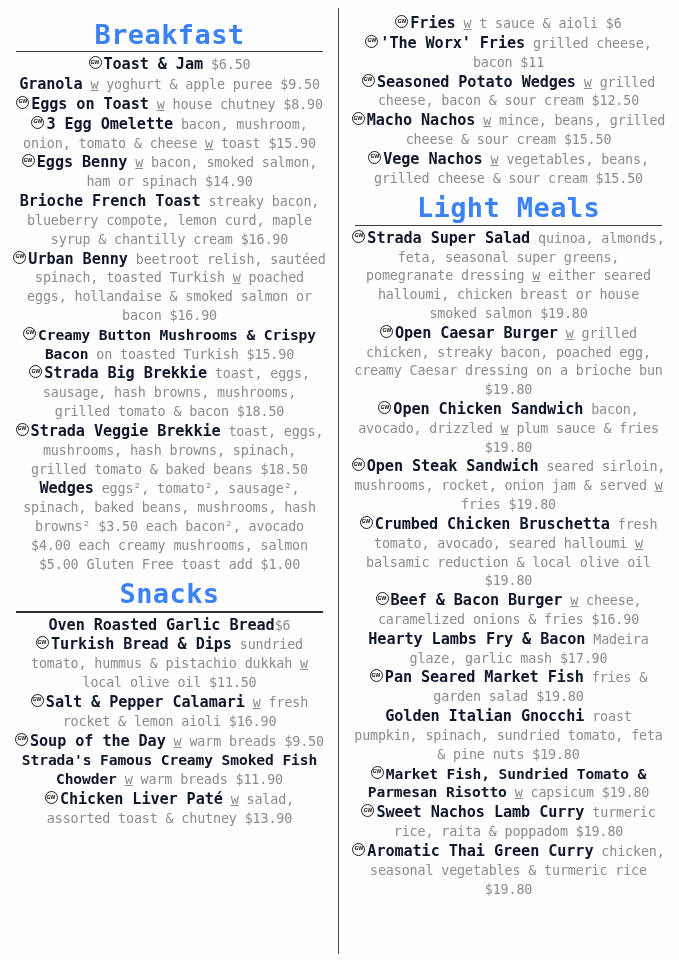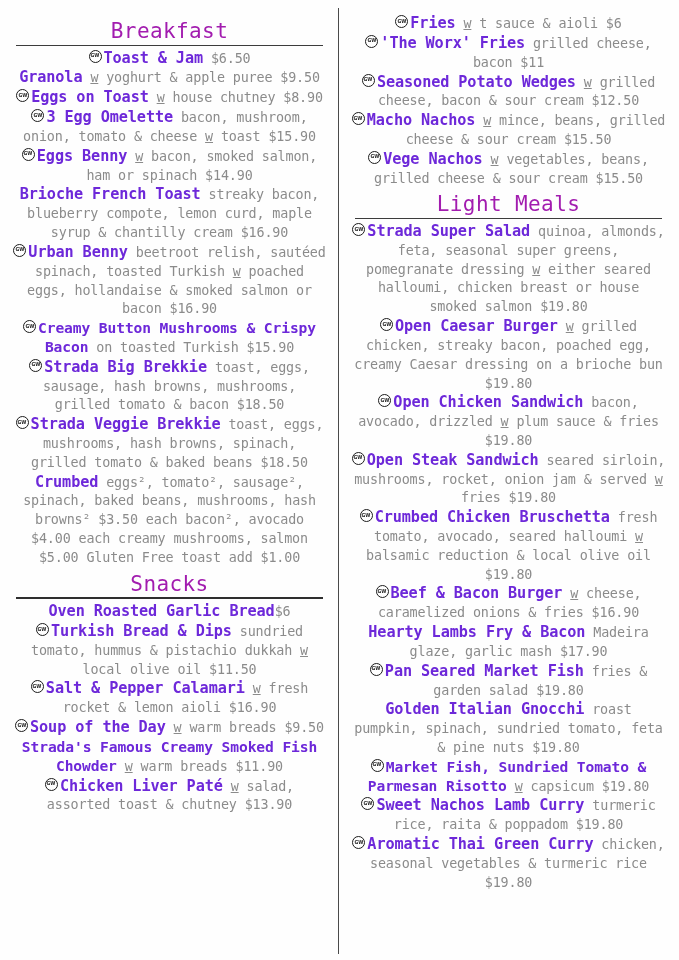--- a/index.html
+++ b/index.html
@@ -41,25 +41,25 @@
     padding: 14px 10px 6px 10px;
   }
   .column.right {
     padding-top: 14px;
   }
 
   .section { margin-bottom: 2px; }
 
   .section-title {
     text-align: center;
-    font-weight: normal;
-    font-size: 21px;
+    font-weight: bold;
+    font-size: 27px;
     letter-spacing: 0.4px;
     line-height: 1.12;
-    color: #a21caf;
+    color: #3b82f6;
     margin: 6px 0 1px 0;
   }
   .section-rule {
     border-top: 1.6px solid #3c3c3c;
     margin: 0 6px 3px 6px;
     height: 0;
   }
   .section-rule.thick {
     border-top: 2.6px solid #2e2e2e;
   }
@@ -67,21 +67,21 @@
   .item {
     text-align: center;
     line-height: 1.175;
     margin: 0 0 1px 0;
     padding: 0 2px;
   }
 
   .name {
     font-weight: bold;
     font-size: 15.2px;
-    color: #6d28d9;
+    color: #0f172a;
     letter-spacing: -0.1px;
   }
   .name.small {
     font-size: 14.6px;
   }
 
   .desc {
     font-size: 13.4px;
     color: #8b8b8b;
     letter-spacing: -0.15px;
@@ -130,21 +130,21 @@
         <p class="item"><span class="gw-icon"></span><span class="name">Toast &amp; Jam</span><span class="desc"> $6.50</span></p>
         <p class="item"><span class="name">Granola</span><span class="desc"> <span class="u">w</span> yoghurt &amp; apple puree $9.50</span></p>
         <p class="item"><span class="gw-icon"></span><span class="name">Eggs on Toast</span><span class="desc"> <span class="u">w</span> house chutney $8.90</span></p>
         <p class="item"><span class="gw-icon"></span><span class="name">3 Egg Omelette</span><span class="desc"> bacon, mushroom, onion, tomato &amp; cheese <span class="u">w</span> toast $15.90</span></p>
         <p class="item"><span class="gw-icon"></span><span class="name">Eggs Benny</span><span class="desc"> <span class="u">w</span> bacon, smoked salmon, ham or spinach $14.90</span></p>
         <p class="item"><span class="name">Brioche French Toast</span><span class="desc"> streaky bacon, blueberry compote, lemon curd, maple syrup &amp; chantilly cream $16.90</span></p>
         <p class="item"><span class="gw-icon"></span><span class="name">Urban Benny</span><span class="desc"> beetroot relish, sautéed spinach, toasted Turkish <span class="u">w</span> poached eggs, hollandaise &amp; smoked salmon or bacon $16.90</span></p>
         <p class="item"><span class="gw-icon"></span><span class="name small">Creamy Button Mushrooms &amp; Crispy Bacon</span><span class="desc"> on toasted Turkish $15.90</span></p>
         <p class="item"><span class="gw-icon"></span><span class="name">Strada Big Brekkie</span><span class="desc"> toast, eggs, sausage, hash browns, mushrooms, grilled tomato &amp; bacon $18.50</span></p>
         <p class="item"><span class="gw-icon"></span><span class="name">Strada Veggie Brekkie</span><span class="desc"> toast, eggs, mushrooms, hash browns, spinach, grilled tomato &amp; baked beans $18.50</span></p>
-        <p class="item"><span class="name">Crumbed</span><span class="desc"> eggs², tomato², sausage², spinach, baked beans, mushrooms, hash browns² $3.50 each bacon², avocado $4.00 each creamy mushrooms, salmon $5.00 Gluten Free toast add $1.00</span></p>
+        <p class="item"><span class="name">Wedges</span><span class="desc"> eggs², tomato², sausage², spinach, baked beans, mushrooms, hash browns² $3.50 each bacon², avocado $4.00 each creamy mushrooms, salmon $5.00 Gluten Free toast add $1.00</span></p>
       </div>
       <div class="section">
         <div class="section-title">Snacks</div>
         <div class="section-rule thick"></div>
         <p class="item"><span class="name">Oven Roasted Garlic Bread</span><span class="desc">$6</span></p>
         <p class="item"><span class="gw-icon"></span><span class="name">Turkish Bread &amp; Dips</span><span class="desc"> sundried tomato, hummus &amp; pistachio dukkah <span class="u">w</span> local olive oil $11.50</span></p>
         <p class="item"><span class="gw-icon"></span><span class="name">Salt &amp; Pepper Calamari</span><span class="desc"> <span class="u">w</span> fresh rocket &amp; lemon aioli $16.90</span></p>
         <p class="item"><span class="gw-icon"></span><span class="name">Soup of the Day</span><span class="desc"> <span class="u">w</span> warm breads $9.50</span></p>
         <p class="item"><span class="name small">Strada's Famous Creamy Smoked Fish Chowder</span><span class="desc"> <span class="u">w</span> warm breads $11.90</span></p>
         <p class="item"><span class="gw-icon"></span><span class="name">Chicken Liver Paté</span><span class="desc"> <span class="u">w</span> salad, assorted toast &amp; chutney $13.90</span></p>

